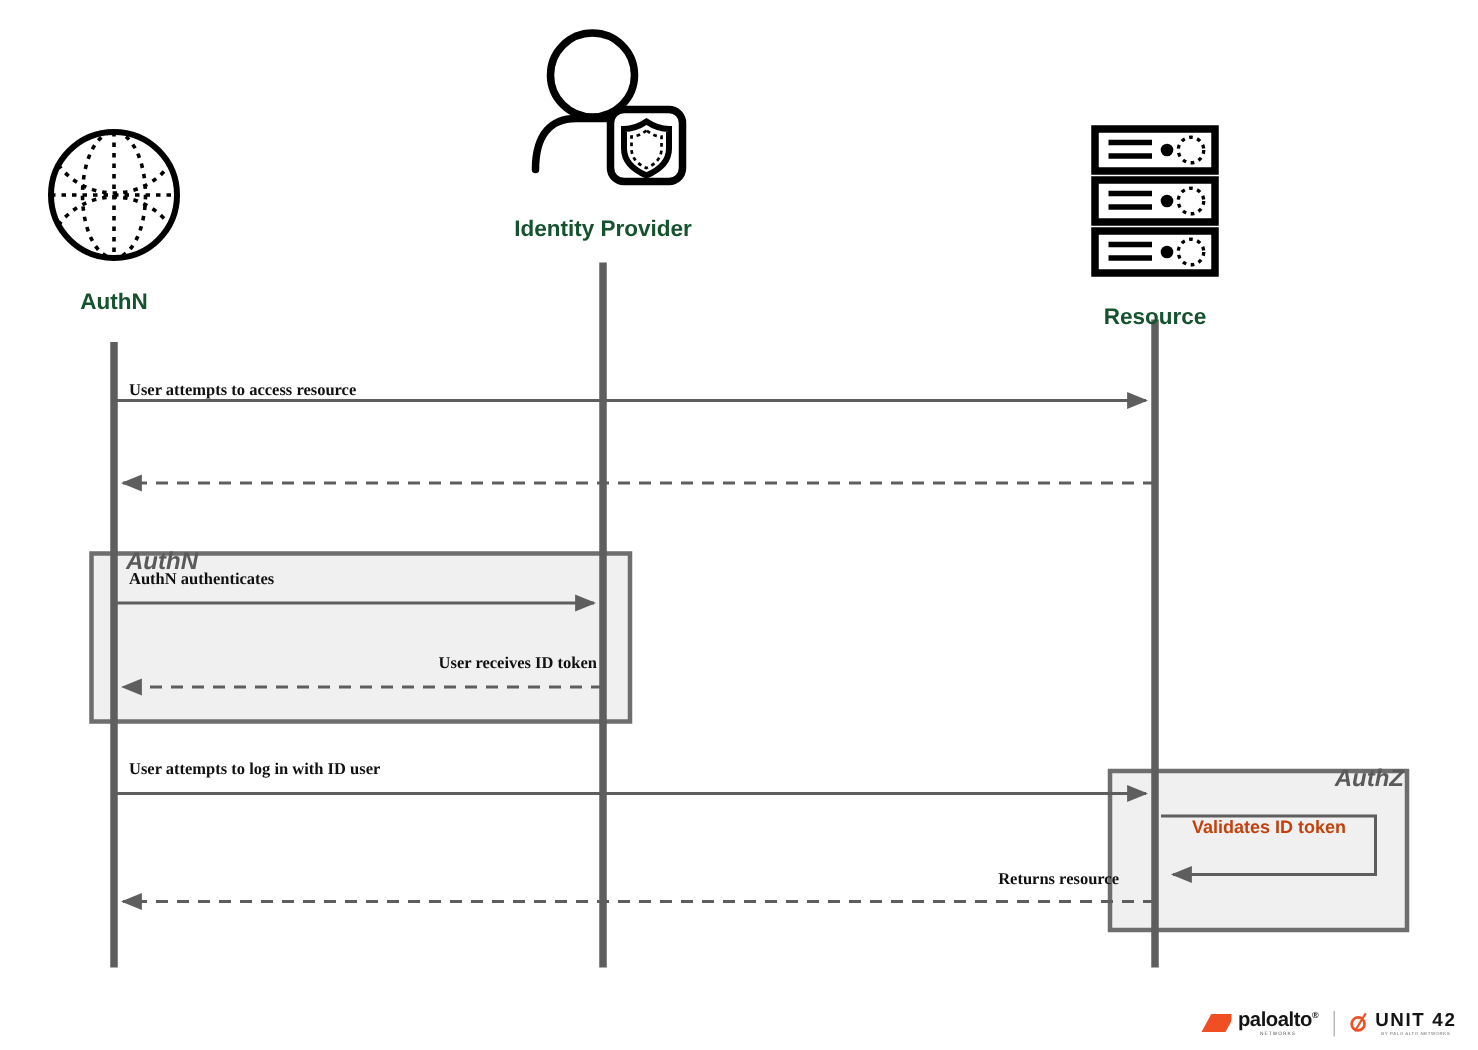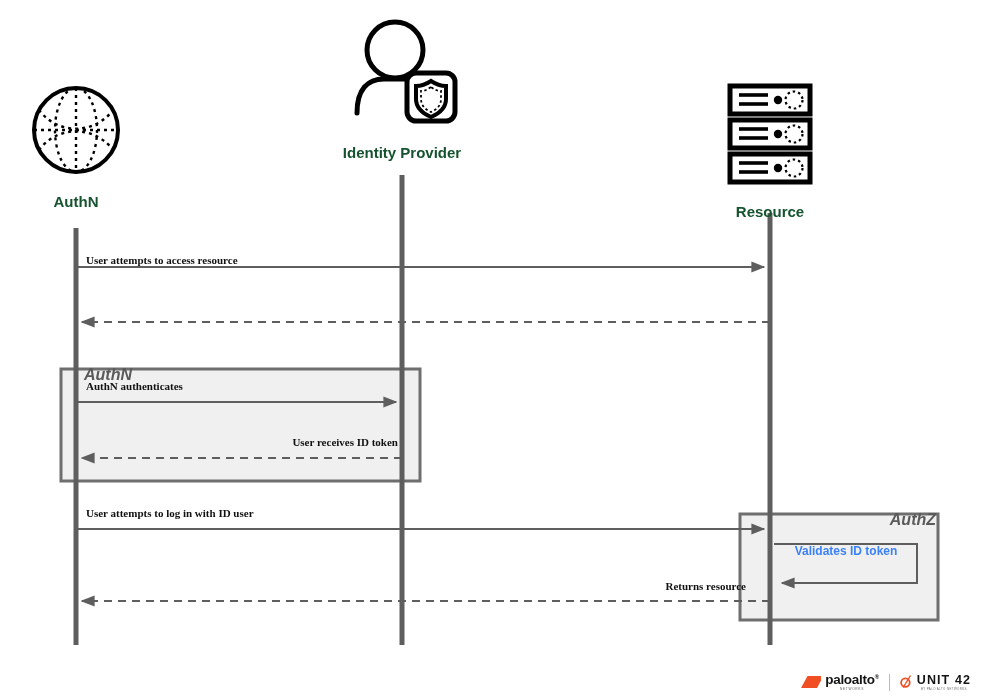--- a/index.html
+++ b/index.html
@@ -60,21 +60,21 @@
     white-space: nowrap;
     margin-top: 24px;
   }
   .frag-label.right { transform: translateX(-100%); font-style: italic; }
   
   .self-label {
     position: absolute;
     font-family: "Liberation Sans", sans-serif;
     font-weight: bold;
     font-size: 12px;
-    color: #3b82f6;
+    color: #c2410c;
     text-align: center;
     line-height: 1.25;
     transform: translateX(-50%);
   }
   
   #footer-logos {
     position: absolute;
     right: 14px;
     bottom: 9px;
     display: flex;

